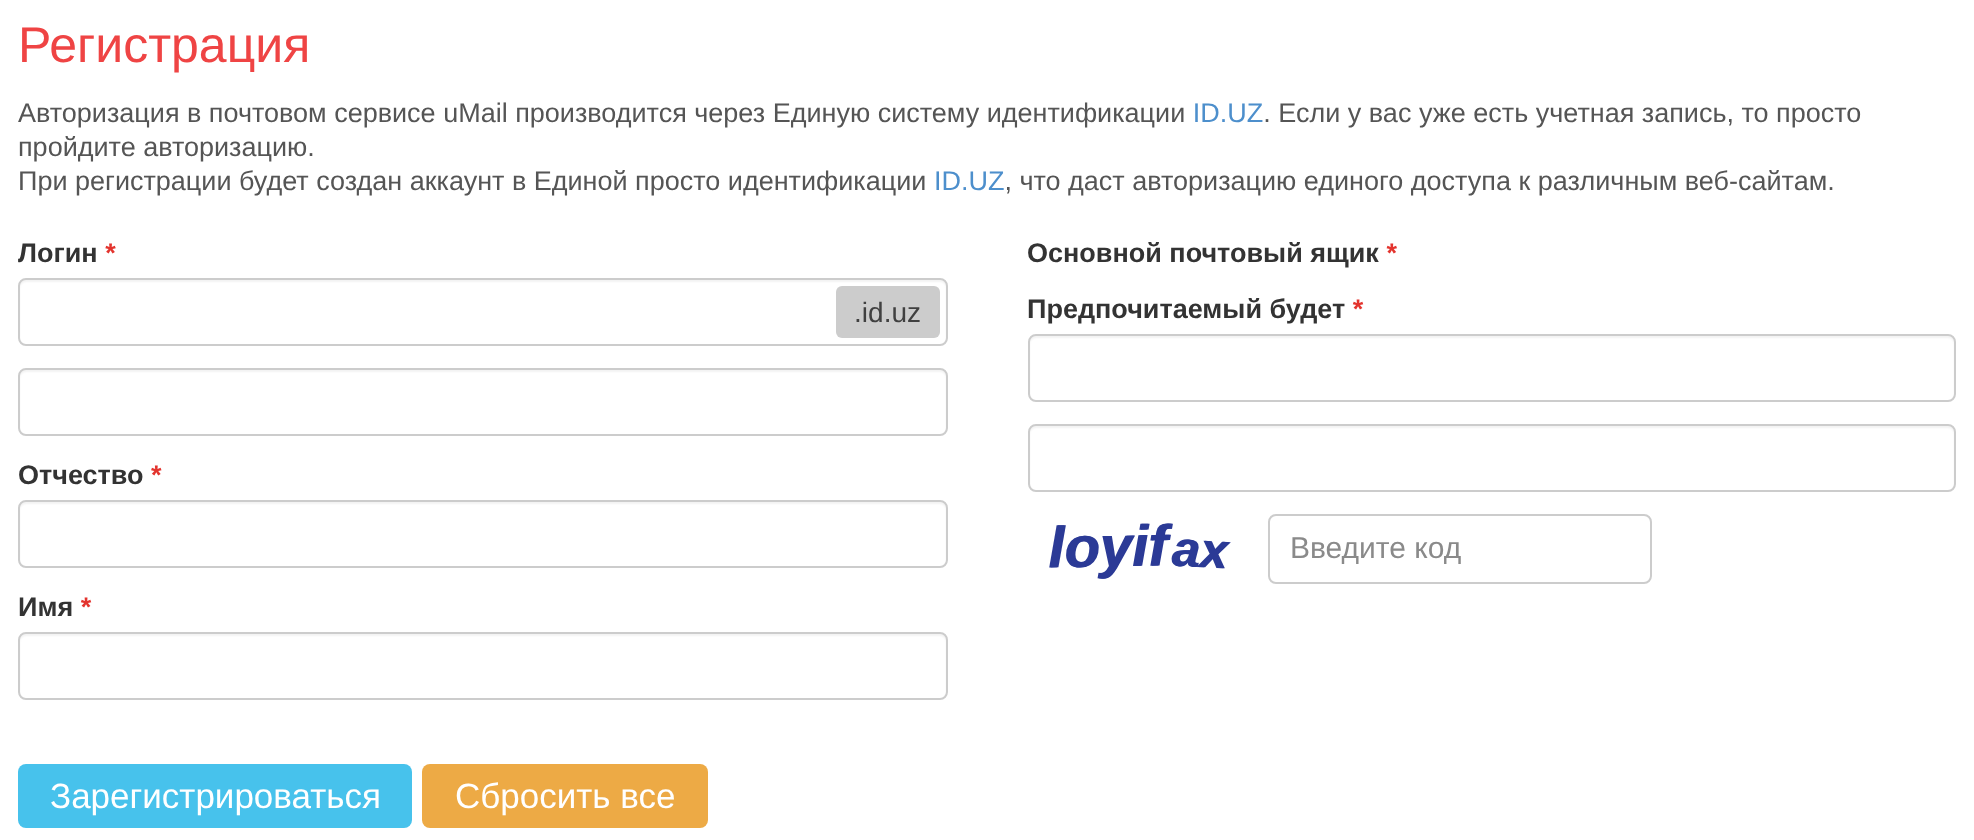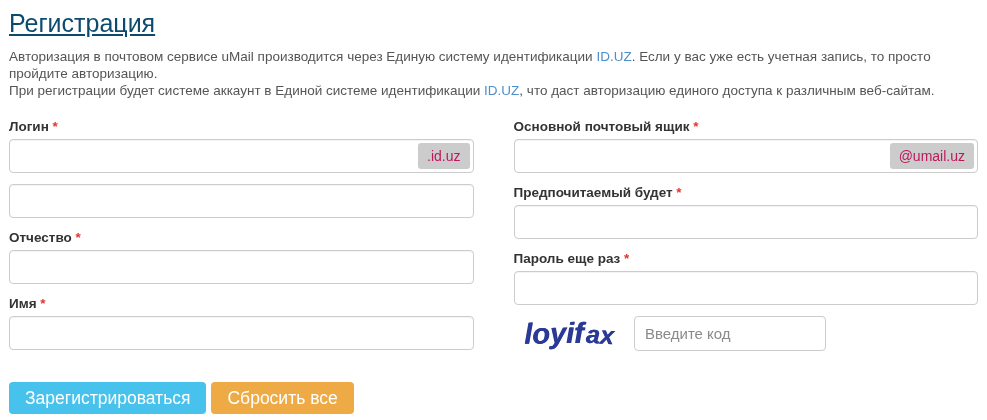--- a/index.html
+++ b/index.html
@@ -15,22 +15,21 @@
     height: 420px;
     padding: 6px 9px 0 9px;
     overflow: hidden;
     background: #fff;
   }
   h1.page-title {
     margin: 2px 0 10px 0;
     font-size: 25px;
     line-height: 30px;
     font-weight: 400;
-    color: #0c4a6e;
-    text-decoration: underline;
+    color: #ef4444;
   }
   .intro {
     font-size: 13.5px;
     line-height: 17px;
     color: #555;
     margin-bottom: 19px;
   }
   .intro p { margin: 0; }
   .intro a {
     color: #4d8fcc;
@@ -67,21 +66,21 @@
   }
   .text-input::placeholder { color: #999; }
   .addon-badge {
     position: absolute;
     top: 4px;
     right: 4px;
     height: 26px;
     line-height: 26px;
     padding: 0 9px;
     background: #cccccc;
-    color: #be185d;
+    color: #404040;
     font-size: 14px;
     border-radius: 3px;
     pointer-events: none;
   }
   .captcha-row {
     display: flex;
     align-items: center;
     margin-top: 9px;
   }
   .captcha-img {
@@ -135,21 +134,21 @@
 </style>
 </head>
 <body>
 
 <div class="page">
 
   <h1 class="page-title">Регистрация</h1>
 
   <div class="intro">
     <p><span>Авторизация в почтовом сервисе uMail производится через Единую систему идентификации </span><a href="#">ID.UZ</a><span>. Если у вас уже есть учетная запись, то просто пройдите авторизацию.</span></p>
-    <p><span>При регистрации будет системе аккаунт в Единой системе идентификации </span><a href="#">ID.UZ</a><span>, что даст авторизацию единого доступа к различным веб-сайтам.</span></p>
+    <p><span>При регистрации будет создан аккаунт в Единой просто идентификации </span><a href="#">ID.UZ</a><span>, что даст авторизацию единого доступа к различным веб-сайтам.</span></p>
   </div>
 
   <form class="reg-form">
 
     <div class="form-col">
 
       <div class="form-group">
         <label><span>Логин</span> <span class="req">*</span></label>
         <div class="input-wrap">
           <input type="text" class="text-input" style="">
@@ -176,35 +175,30 @@
           <input type="text" class="text-input" style="">
         </div>
       </div>
 
     </div>
 
     <div class="form-col">
 
       <div class="form-group">
         <label><span>Основной почтовый ящик</span> <span class="req">*</span></label>
-        <div class="input-wrap">
-          <input type="text" class="text-input" style="">
-          <span class="addon-badge">@umail.uz</span>
-        </div>
       </div>
 
       <div class="form-group">
         <label><span>Предпочитаемый будет</span> <span class="req">*</span></label>
         <div class="input-wrap">
           <input type="password" class="text-input" style="">
         </div>
       </div>
 
       <div class="form-group">
-        <label><span>Пароль еще раз</span> <span class="req">*</span></label>
         <div class="input-wrap">
           <input type="password" class="text-input" style="">
         </div>
       </div>
 
       <div class="captcha-row">
         <span class="captcha-img"><span>loyif</span><span class="captcha-part2">ax</span></span>
         <input type="text" class="captcha-input" placeholder="Введите код" style="">
       </div>
 

